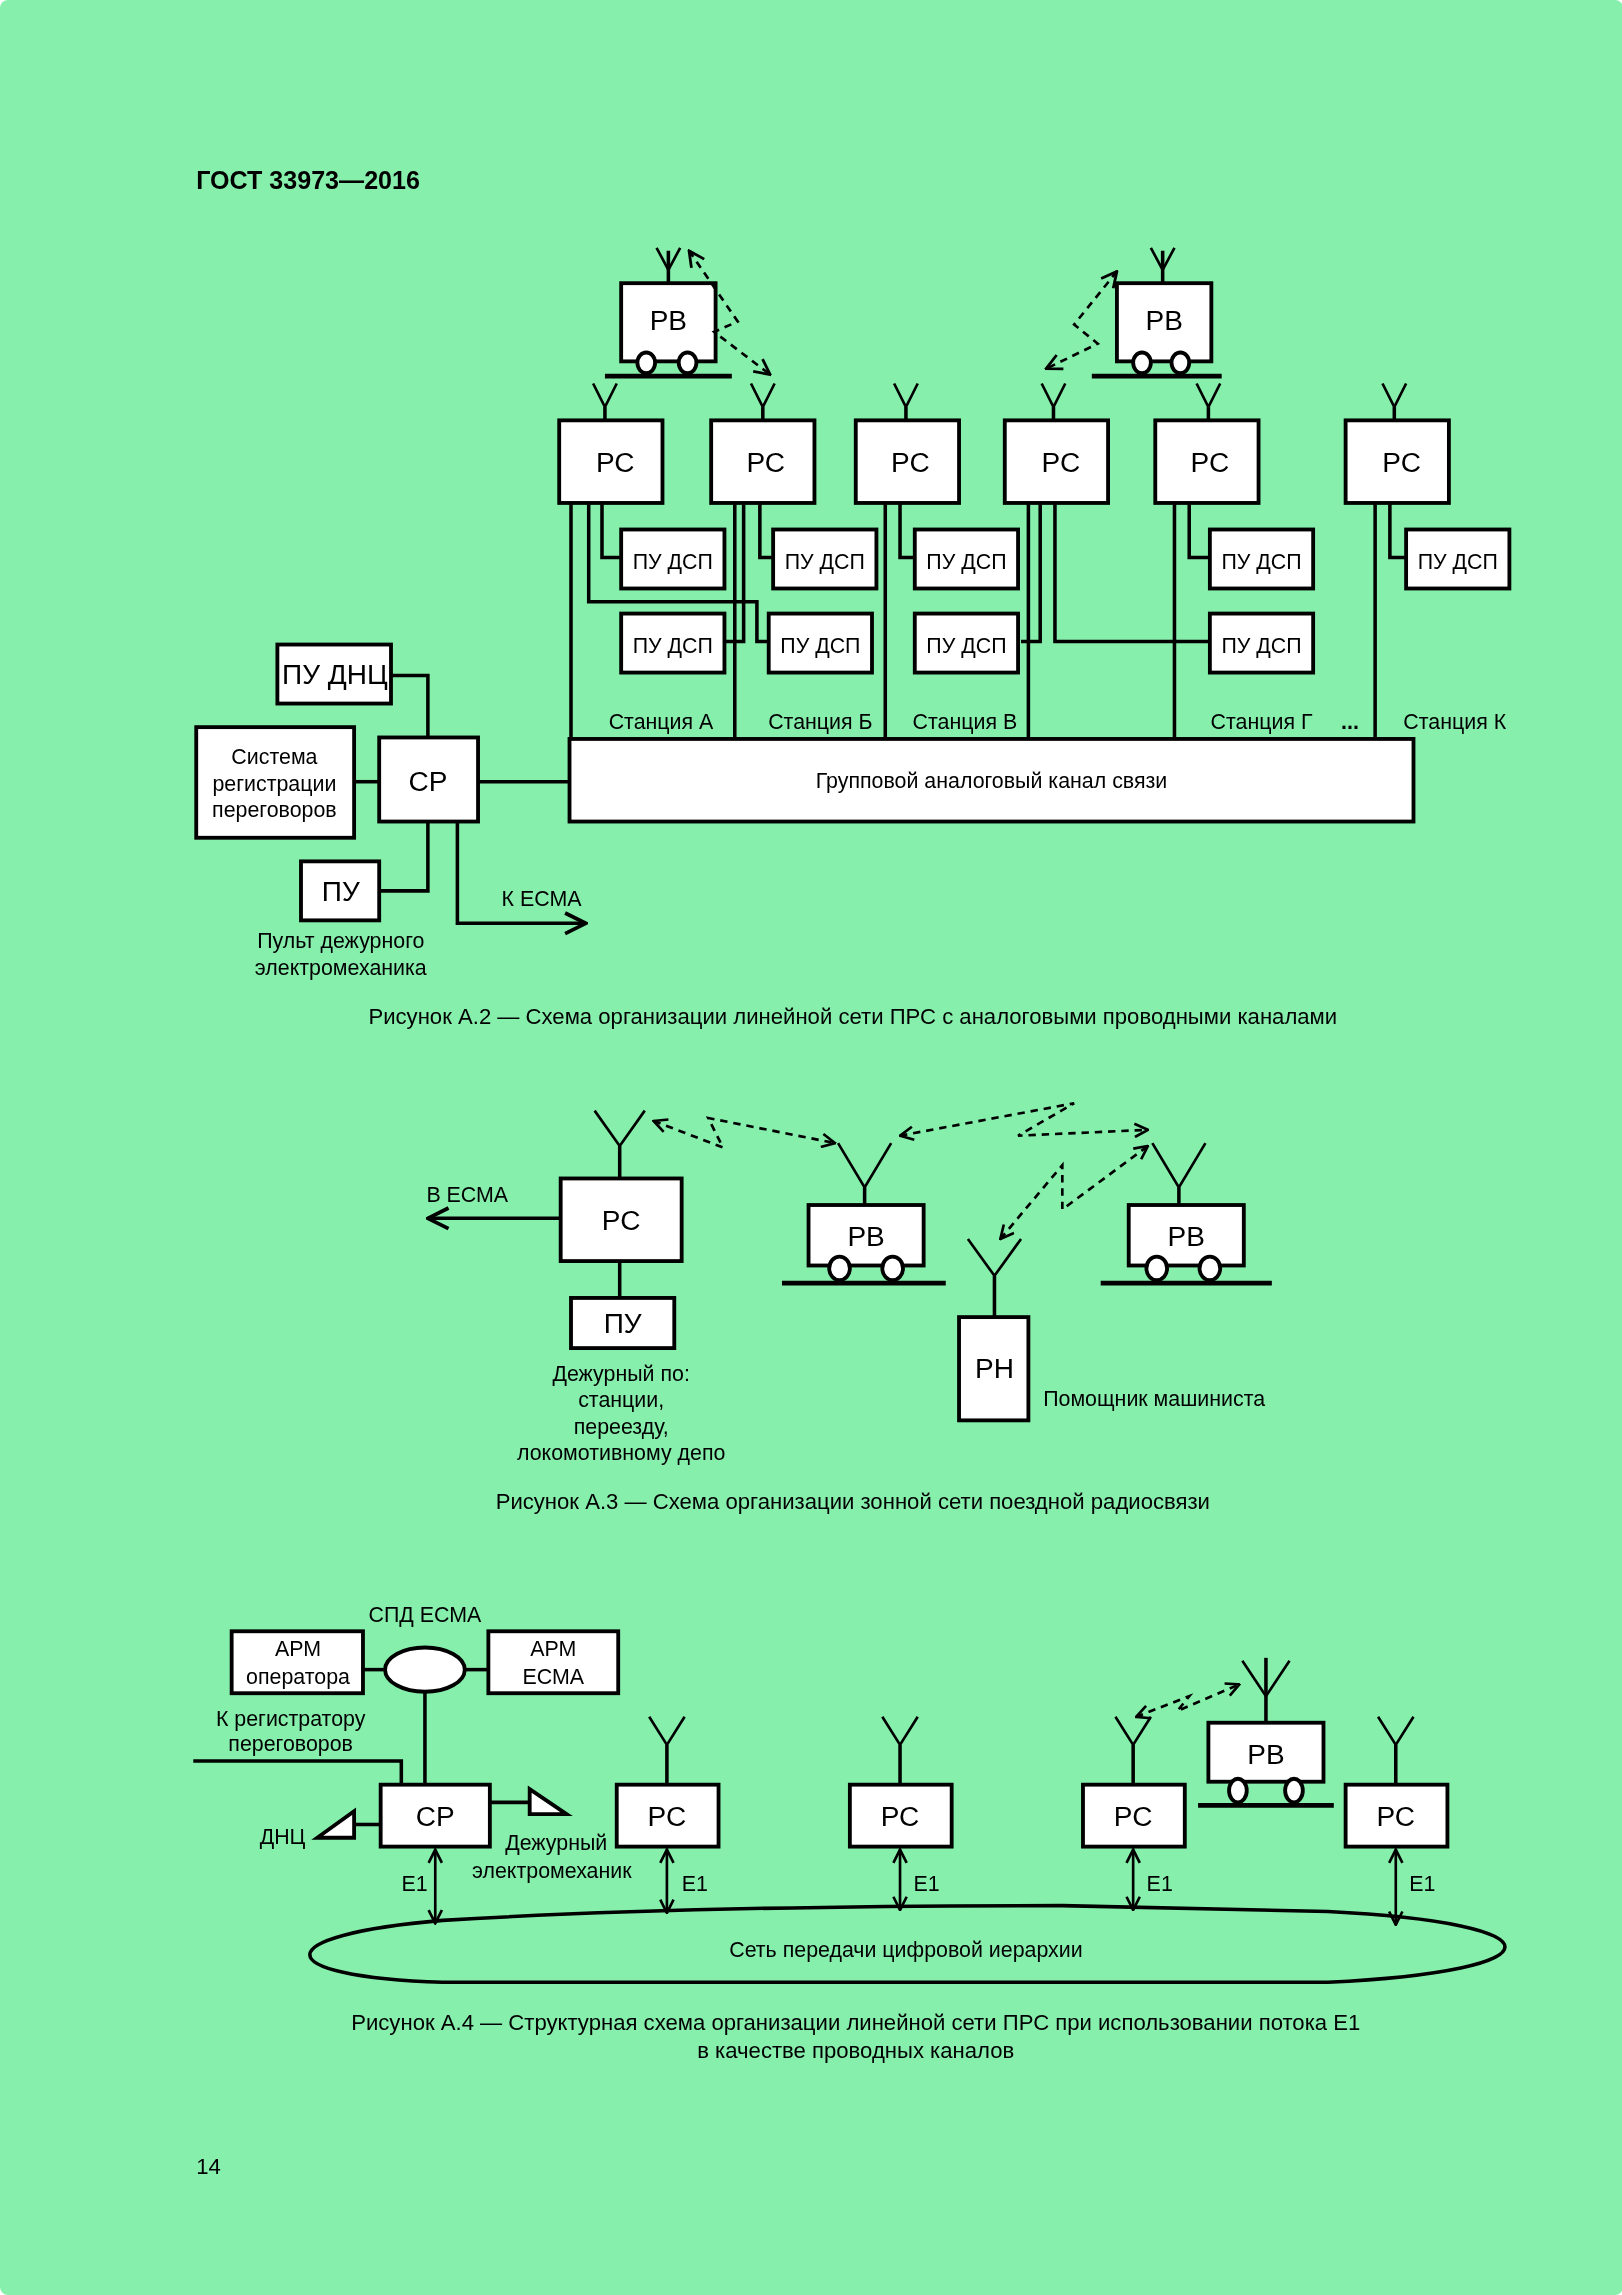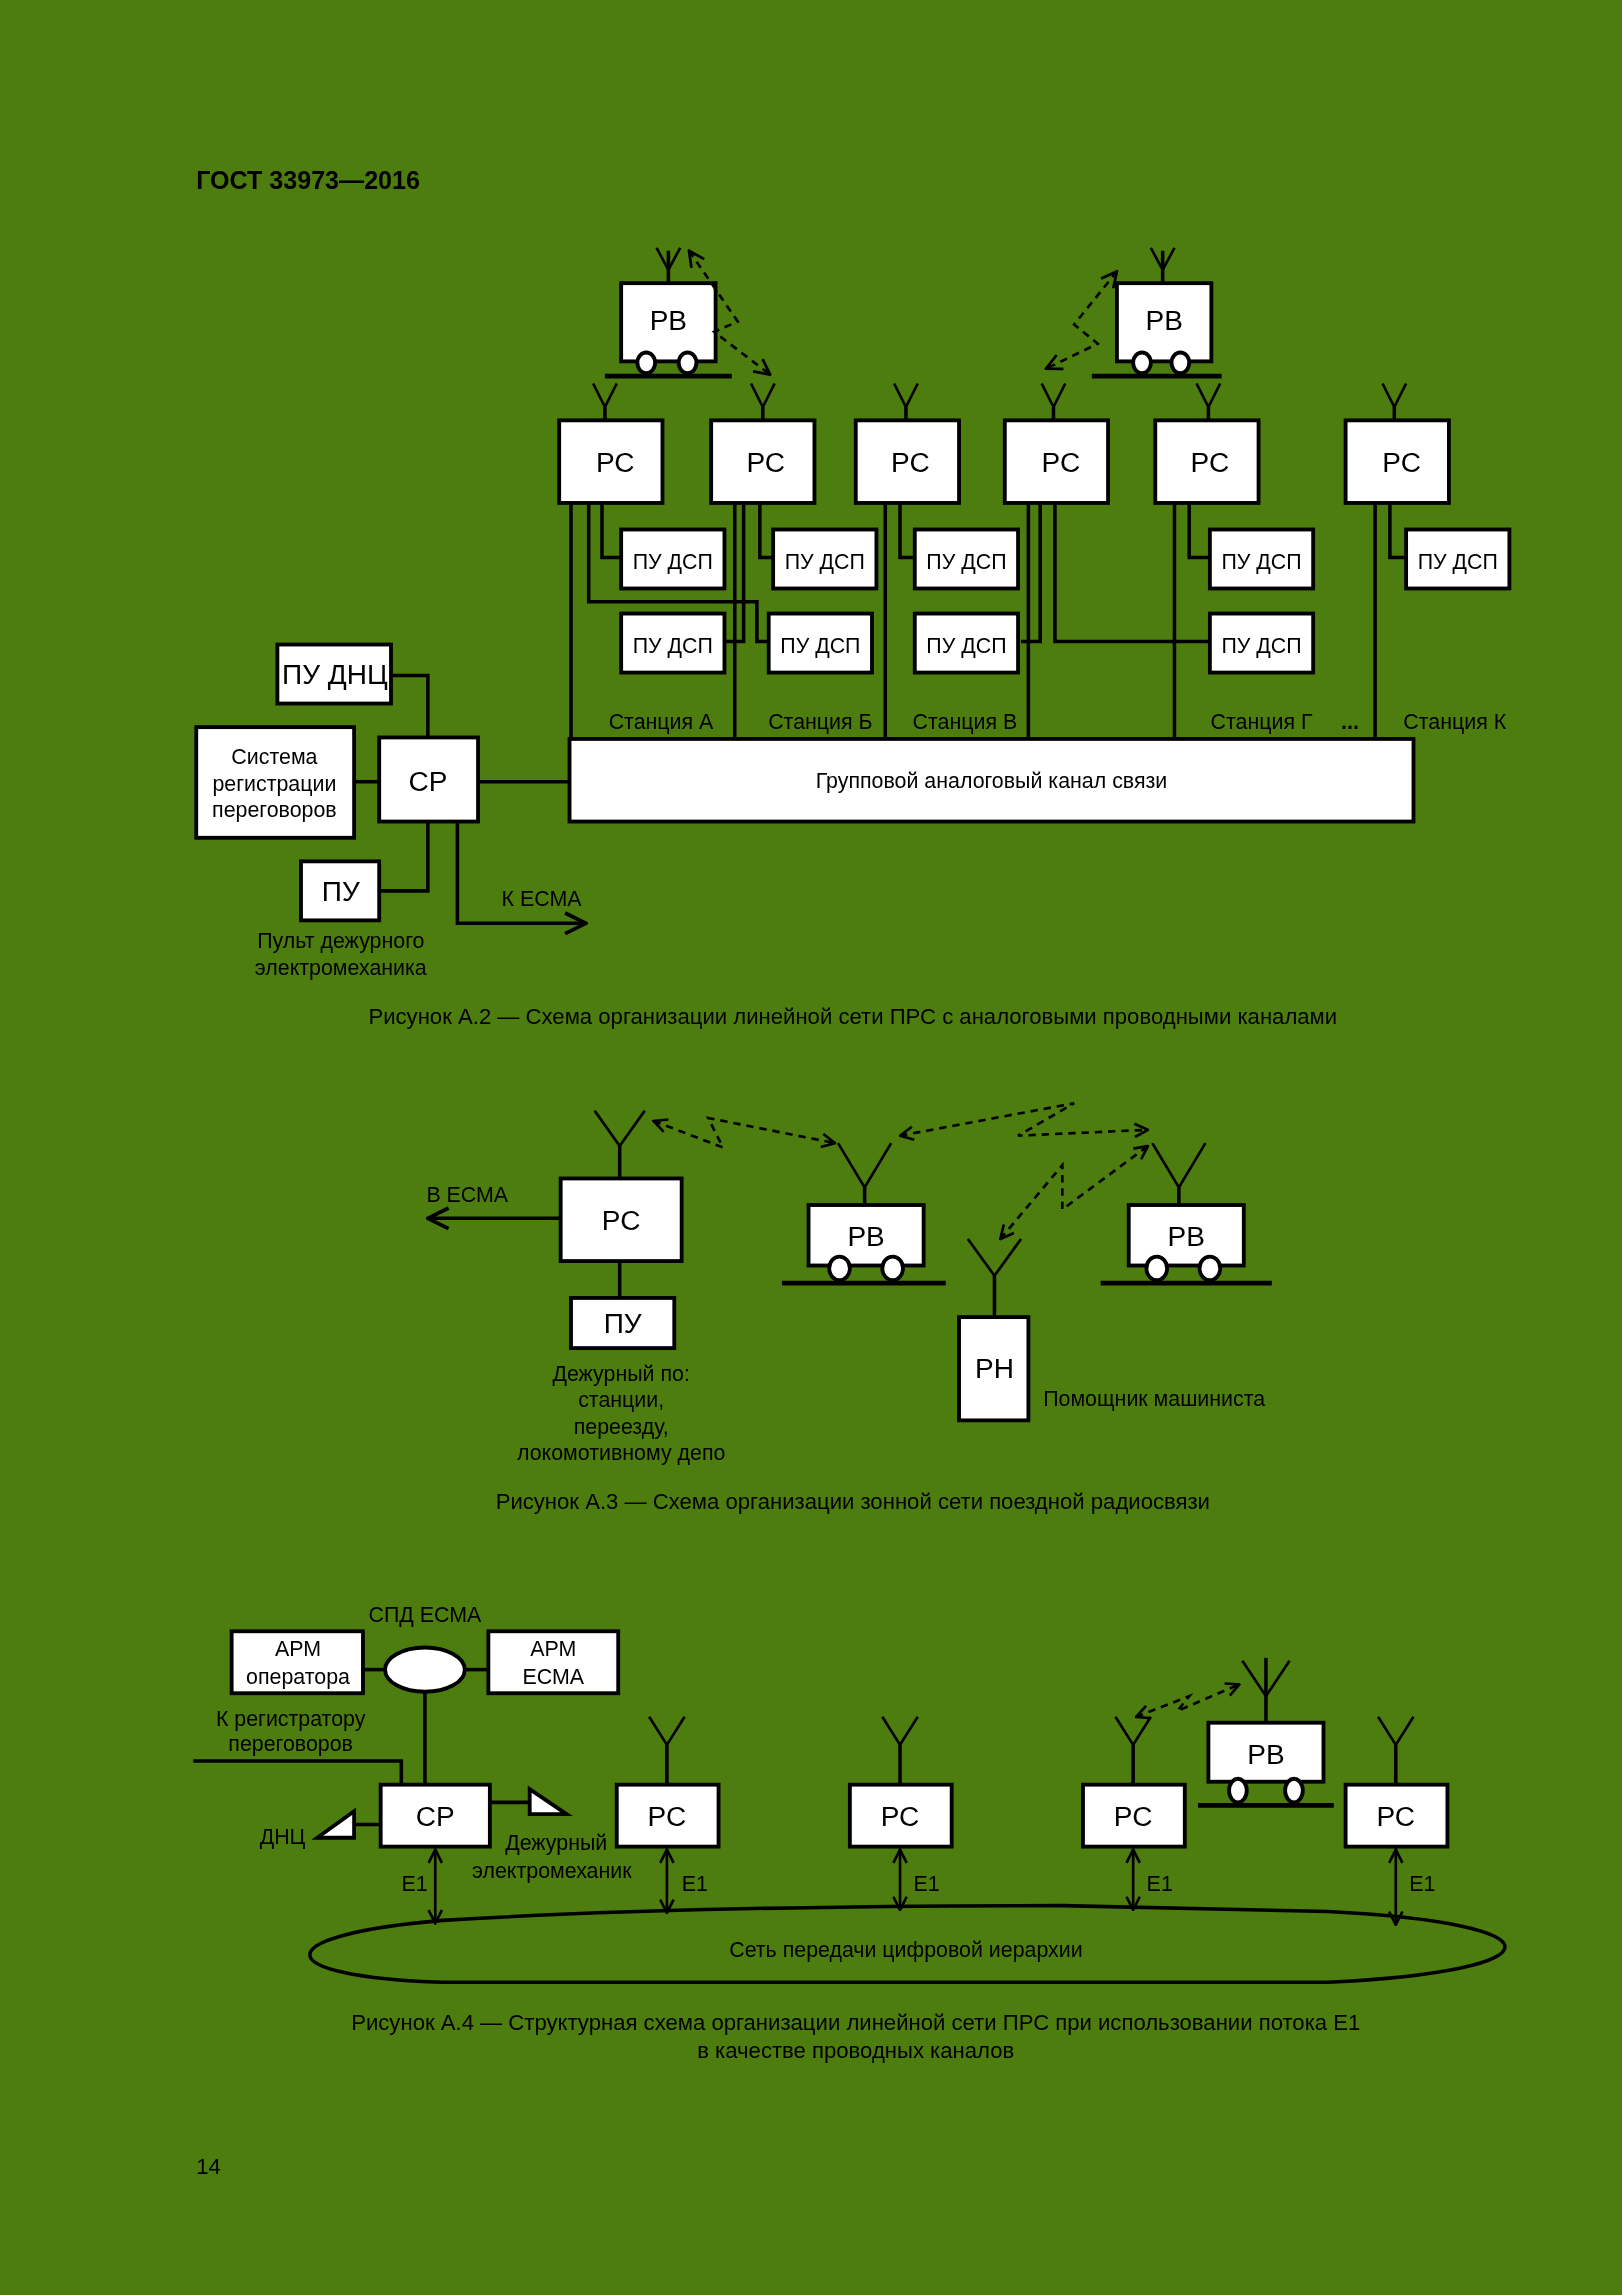--- a/index.html
+++ b/index.html
@@ -1,17 +1,17 @@
 <!DOCTYPE html>
 <html style="font-size:10.5px"><head>
 <meta charset="utf-8">
 <style>
   html, body { margin: 0; padding: 0; background: #ffffff; }
   body { width: 1623px; height: 2295px; overflow: hidden; }
-  #page { position: relative; width: 1623px; height: 2295px; background: #4d7c0f; }
+  #page { position: relative; width: 1623px; height: 2295px; background: #86efac; border-radius: 8px; }
   svg#doc { position: absolute; left: 0; top: 0; width: 1623px; height: 2295px; }
   svg text { font-family: "Liberation Sans", "DejaVu Sans", sans-serif; fill: #000; }
   .bx { fill: #fff; stroke: #000; stroke-width: 2.6; }
   .ln { fill: none; stroke: #000; stroke-width: 2.4; }
   .thin { fill: none; stroke: #000; stroke-width: 1.8; }
   .dash { fill: none; stroke: #000; stroke-width: 1.8; stroke-dasharray: 5 4; }
   .rail { stroke: #000; stroke-width: 3.2; }
   .lbl { font-size: 19px; }
   .sm { font-size: 14.5px; }
   .cap { font-size: 15px; }

